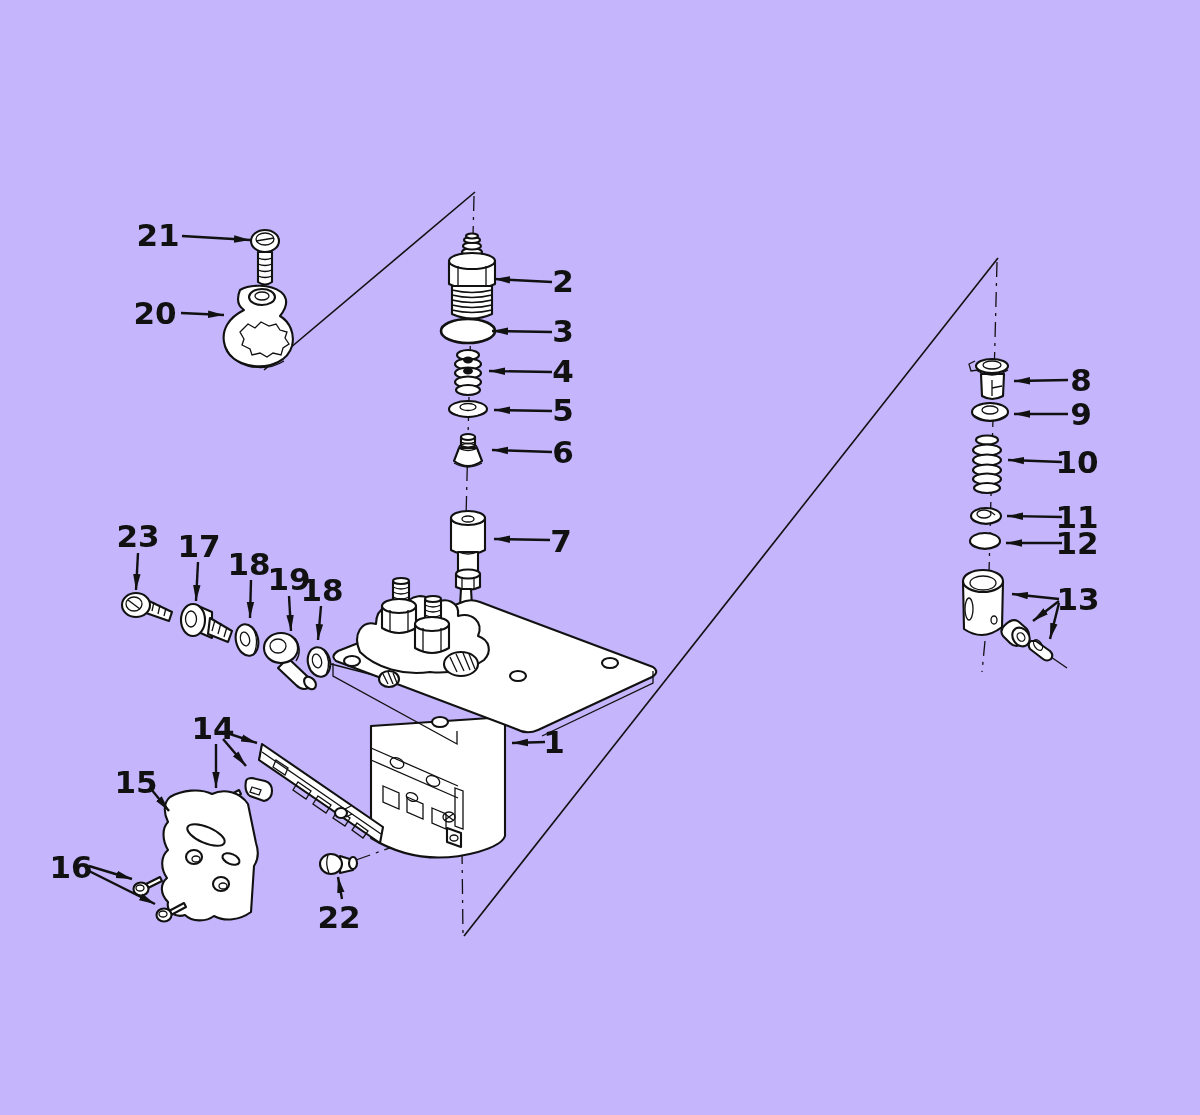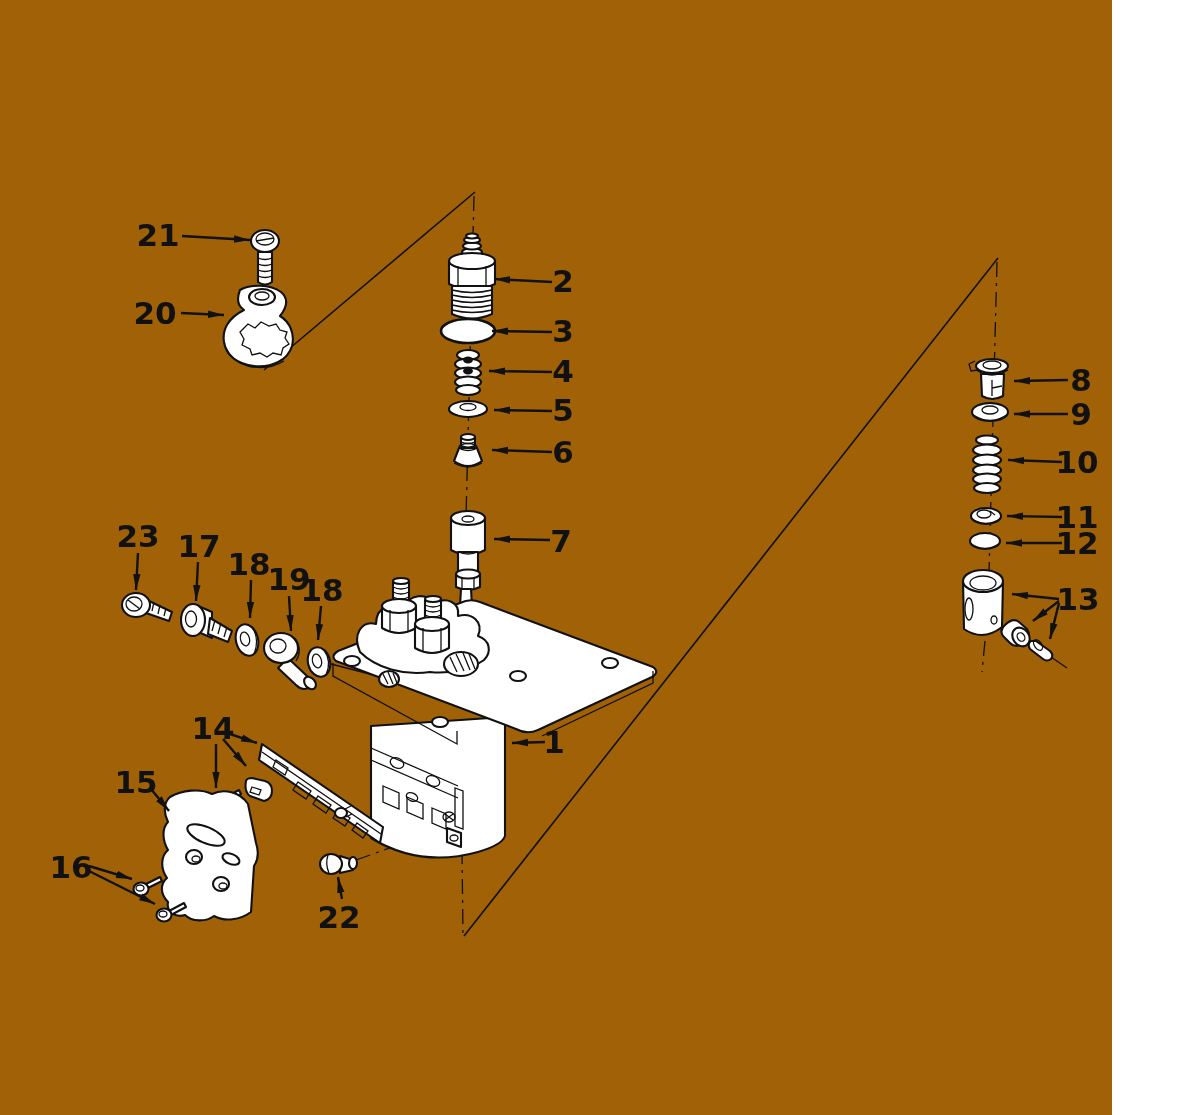--- a/index.html
+++ b/index.html
@@ -1,16 +1,16 @@
 <!DOCTYPE html>
 <html><head>
 <meta charset="utf-8">
 <style>
   html,body{margin:0;padding:0;background:#ffffff;}
-  .stage{position:relative;width:1112px;height:1115px;background:#a16207;overflow:hidden;
+  .stage{position:relative;width:1200px;height:1115px;background:#c4b5fd;overflow:hidden;
          font-family:"DejaVu Sans","Liberation Sans",sans-serif;}
   svg{display:block;}
   .lnf{stroke:#111111;stroke-width:2.1;fill:#ffffff;stroke-linejoin:round;}
   .lnb{stroke:#111111;stroke-width:2.6;fill:#ffffff;}
   .thin{stroke:#111111;stroke-width:1.3;fill:none;}
   .cl{stroke:#111111;stroke-width:1.3;fill:none;stroke-dasharray:15 6 3 6;}
   .diag{stroke:#111111;stroke-width:1.6;fill:none;}
   .dark{fill:#111111;stroke:none;}
   .callout-line{stroke:#111111;stroke-width:2.4;fill:none;}
   .callout-text{font-family:"DejaVu Sans","Liberation Sans",sans-serif;font-weight:700;

